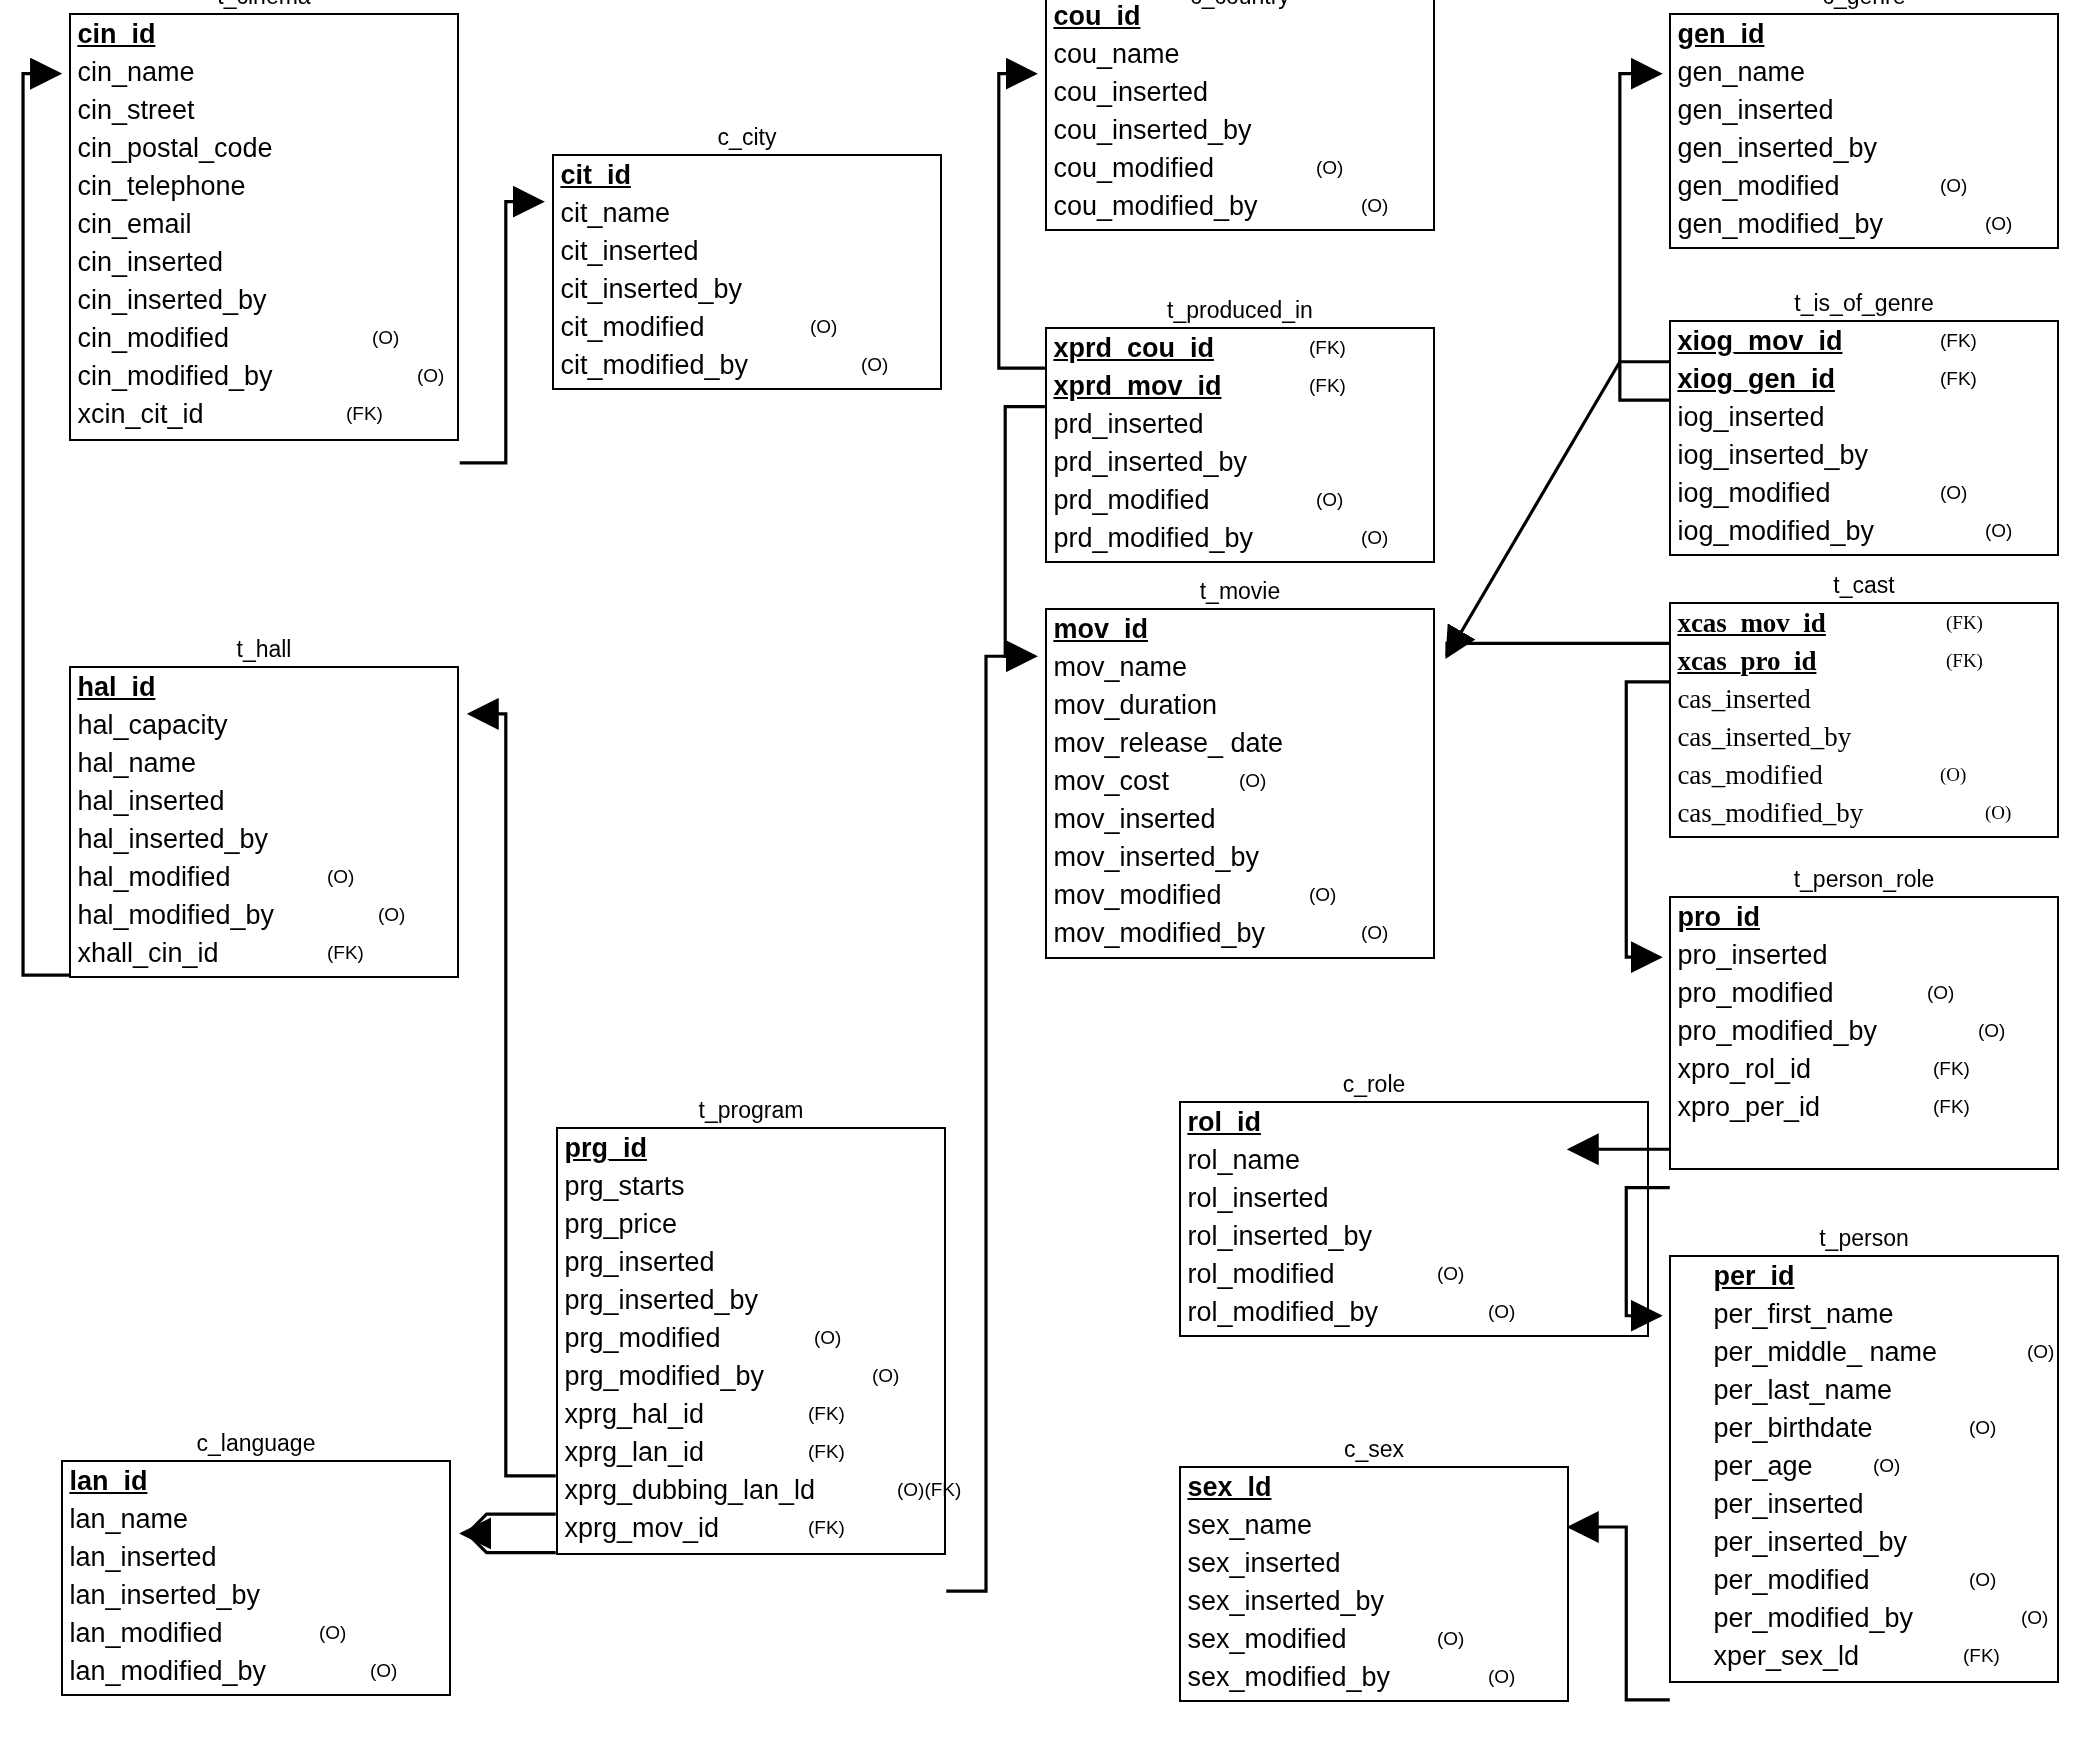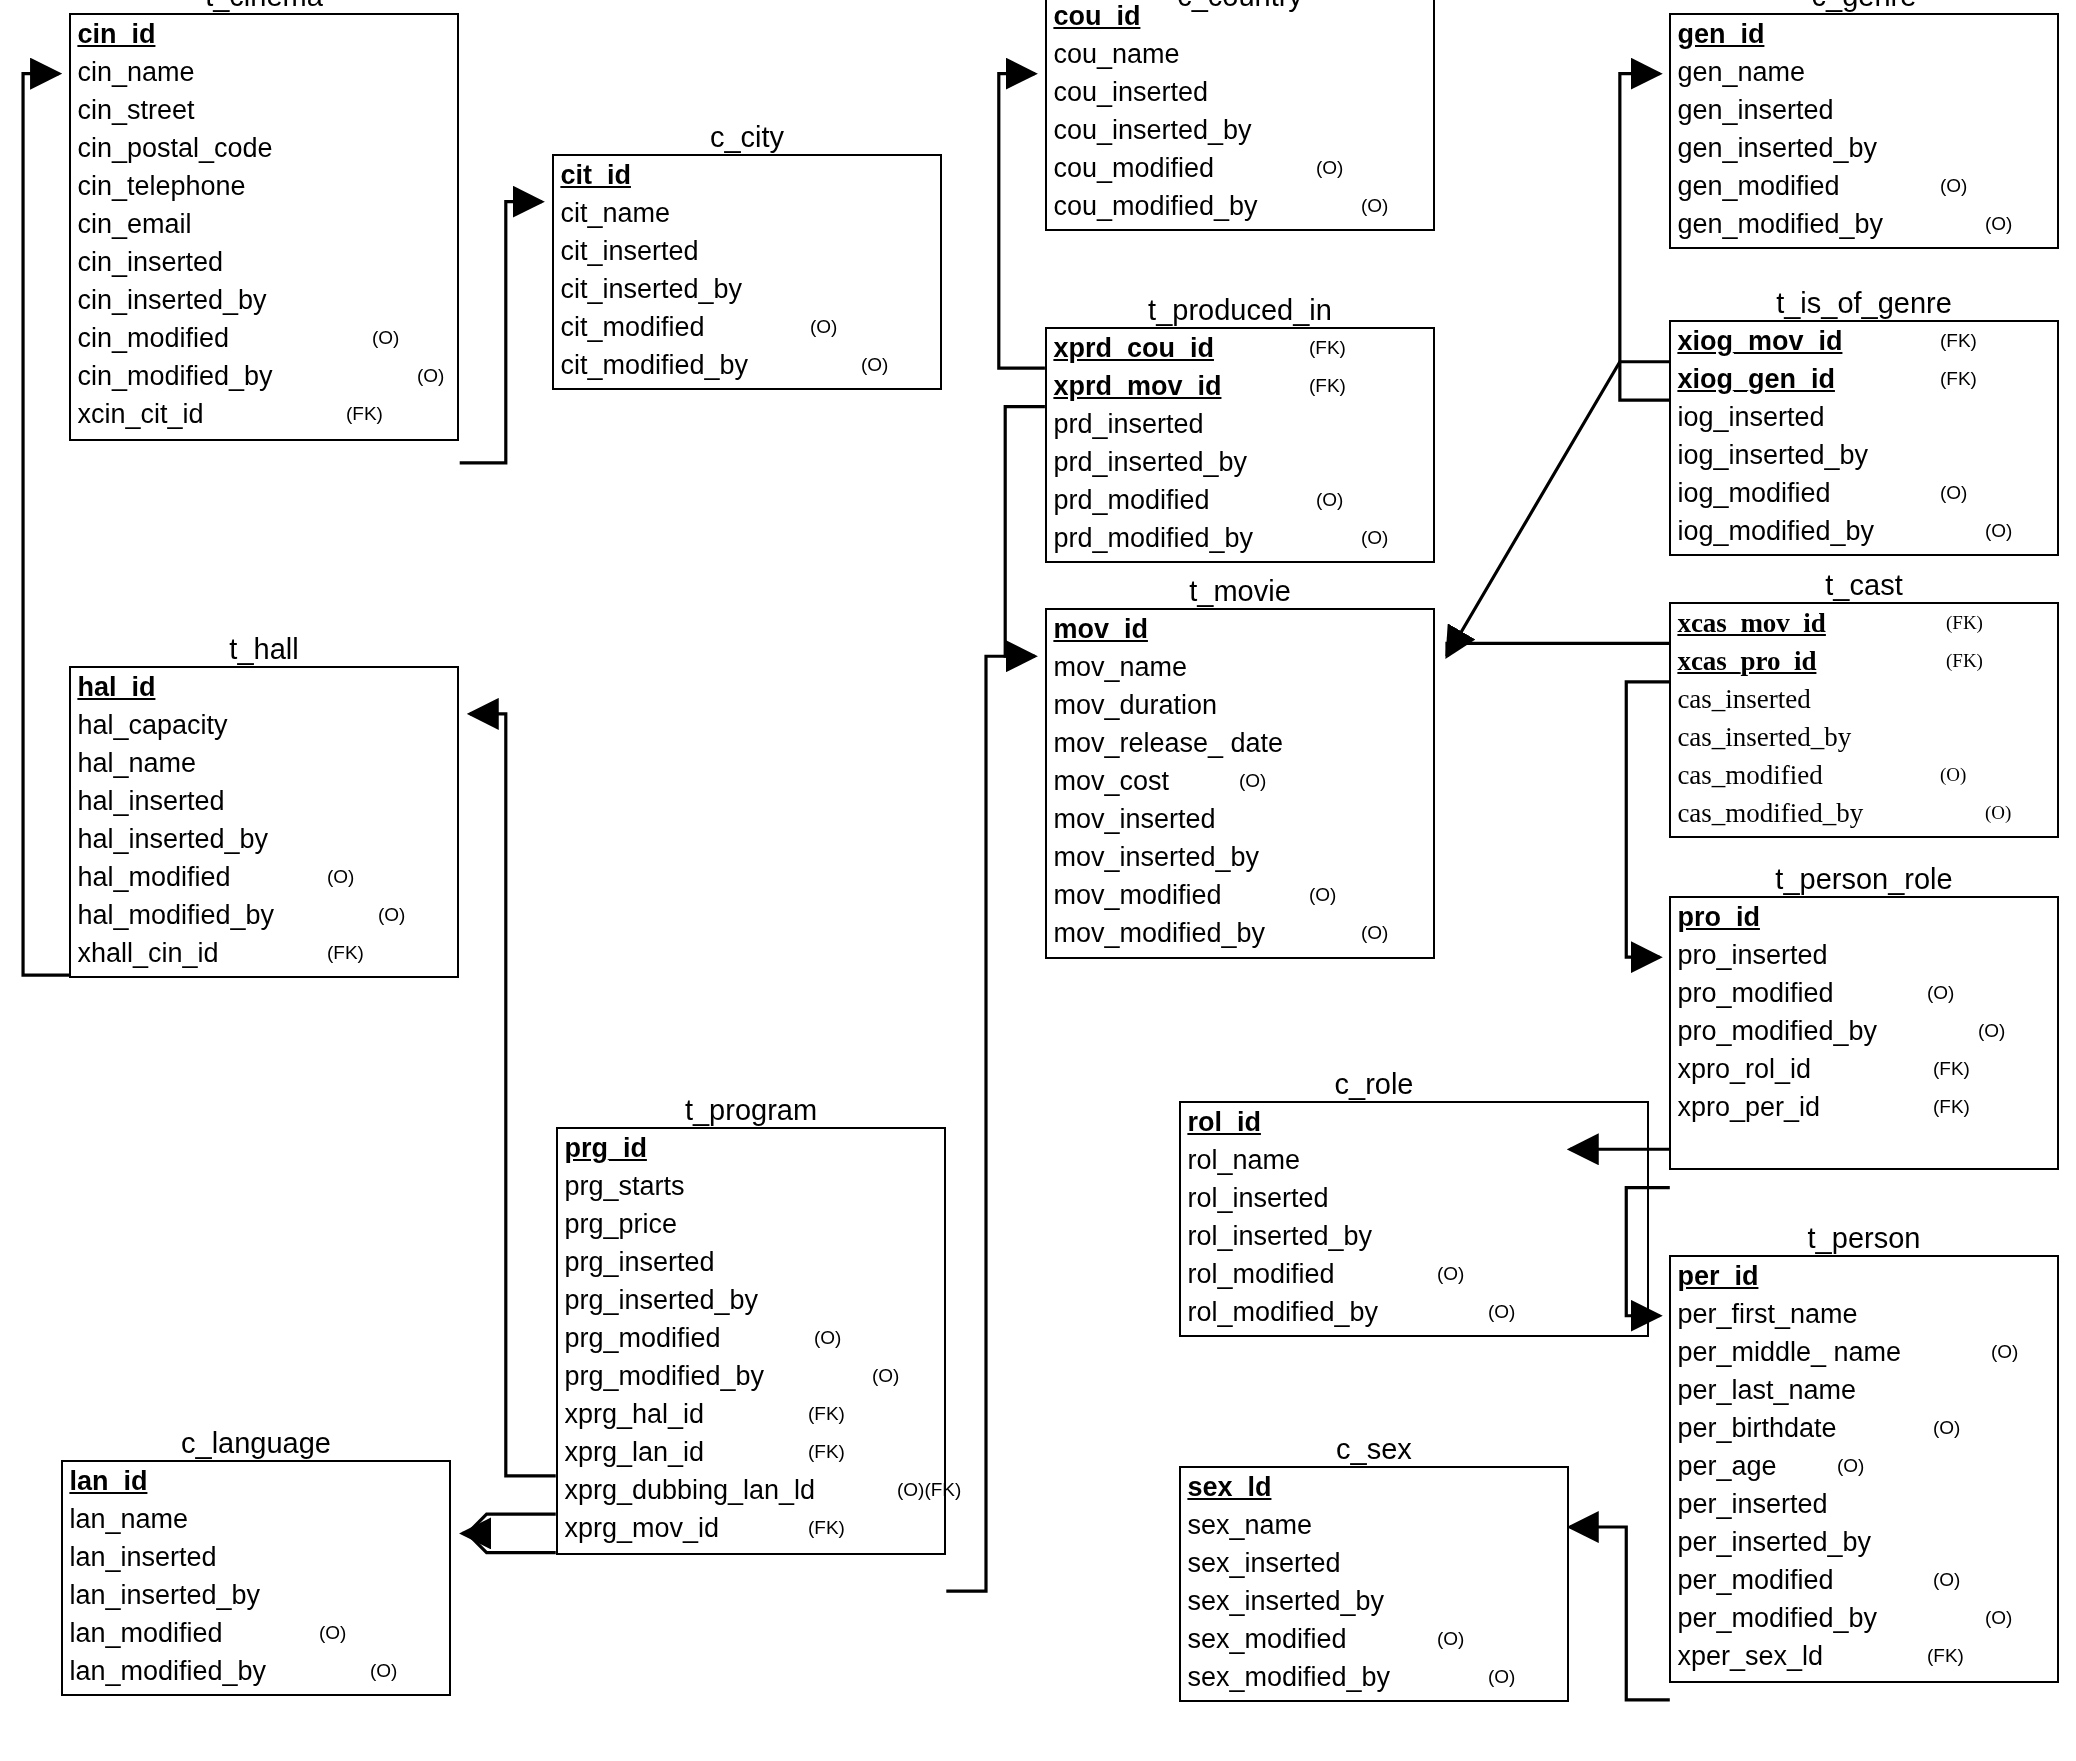--- a/index.html
+++ b/index.html
@@ -8,21 +8,21 @@
     width:2077px;height:1762px;
     background:#ffffff;
     font-family:"Liberation Sans","DejaVu Sans",sans-serif;
     overflow:hidden;
   }
   #wires{position:absolute;left:0;top:0;width:2077px;height:1762px;pointer-events:none;}
   .entity{position:absolute;}
   .ent-title{
     position:absolute;left:0;top:0;width:100%;
     text-align:center;
-    font-size:29px;color:#000;
+    font-size:23px;color:#000;
     white-space:nowrap;
     line-height:28px;
   }
   .ent-box{
     position:absolute;left:0;
     border:2.6px solid #000;
     background:transparent;
     box-sizing:border-box;
   }
   .attr{
@@ -193,21 +193,21 @@
           <div class="attr pk"><span class="nm">pro_id</span></div>
           <div class="attr"><span class="nm">pro_inserted</span></div>
           <div class="attr"><span class="nm">pro_modified</span><span class="tag" style="left: 256px;">(O)</span></div>
           <div class="attr"><span class="nm">pro_modified_by</span><span class="tag" style="left: 307px;">(O)</span></div>
           <div class="attr"><span class="nm">xpro_rol_id</span><span class="tag" style="left: 262px;">(FK)</span></div>
           <div class="attr"><span class="nm">xpro_per_id</span><span class="tag" style="left: 262px;">(FK)</span></div>
         </div>
       </div>
       <div class="entity" style="left: 1669px; top: 1224px; width: 390px;">
         <div class="ent-title">t_person</div>
-        <div class="ent-box" style="top: 31px; width: 390px; height: 428px;">
+        <div class="ent-box" style="top: 31px; width: 390px; height: 428px; padding-left: 36px;">
           <div class="attr pk"><span class="nm">per_id</span></div>
           <div class="attr"><span class="nm">per_first_name</span></div>
           <div class="attr"><span class="nm">per_middle_ name</span><span class="tag" style="left: 320px;">(O)</span></div>
           <div class="attr"><span class="nm">per_last_name</span></div>
           <div class="attr"><span class="nm">per_birthdate</span><span class="tag" style="left: 262px;">(O)</span></div>
           <div class="attr"><span class="nm">per_age</span><span class="tag" style="left: 166px;">(O)</span></div>
           <div class="attr"><span class="nm">per_inserted</span></div>
           <div class="attr"><span class="nm">per_inserted_by</span></div>
           <div class="attr"><span class="nm">per_modified</span><span class="tag" style="left: 262px;">(O)</span></div>
           <div class="attr"><span class="nm">per_modified_by</span><span class="tag" style="left: 314px;">(O)</span></div>

